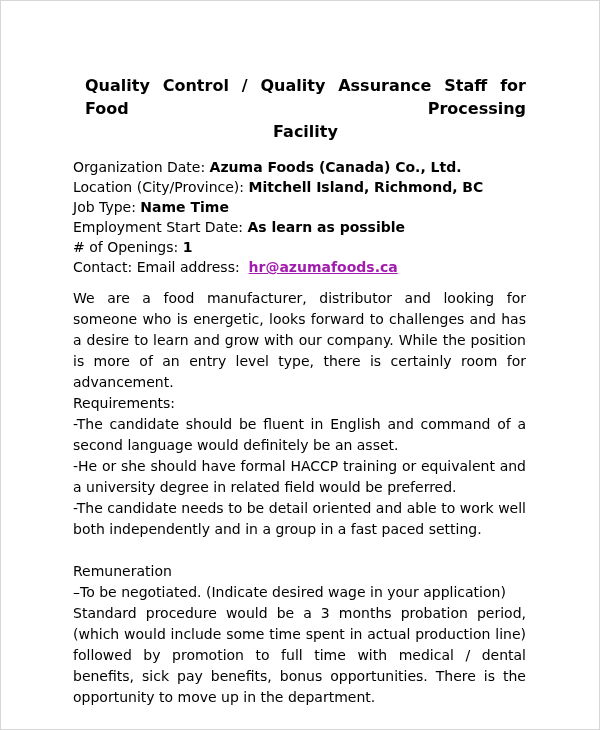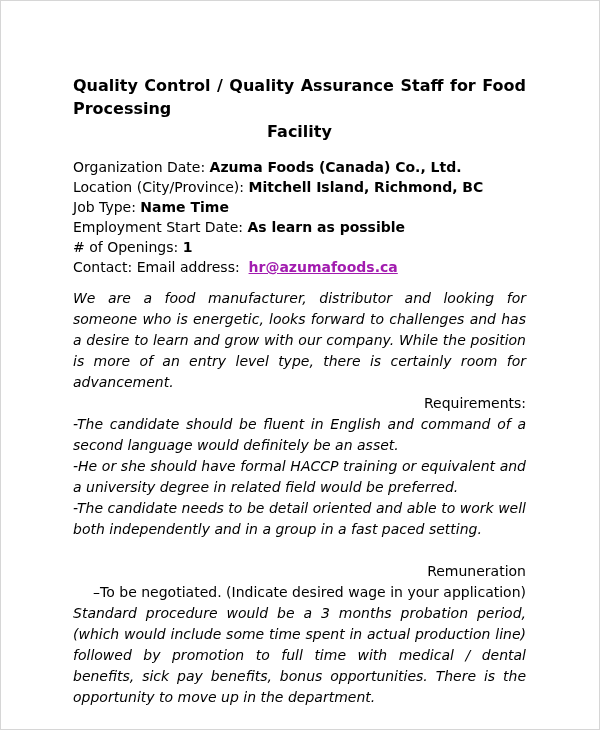--- a/index.html
+++ b/index.html
@@ -16,21 +16,21 @@
     width: 600px;
     height: 730px;
     border: 1px solid #d6d6d6;
     background: #ffffff;
     padding: 73px 73px 0 72px;
   }
   .job-title {
     font-size: 16px;
     font-weight: bold;
     line-height: 23px;
-    margin: 0 0 14px 0;
+    margin: 0 0 14px 12px;
   }
   .job-title .l1 {
     text-align: justify;
     text-align-last: justify;
   }
   .job-title .l2 {
     text-align: center;
   }
   .info-block {
     font-size: 14px;
@@ -47,26 +47,25 @@
     color: #a21caf;
     font-weight: bold;
     text-decoration: underline;
     cursor: pointer;
   }
   .para {
     font-size: 14px;
     line-height: 21px;
     text-align: justify;
     margin: 0;
-    font-style: italic;
   }
   .para-left {
     font-size: 14px;
     line-height: 21px;
-    text-align: right;
+    text-align: left;
     margin: 0;
   }
   .gap {
     height: 21px;
   }
 </style>
 </head>
 <body>
 
 <div class="page">

